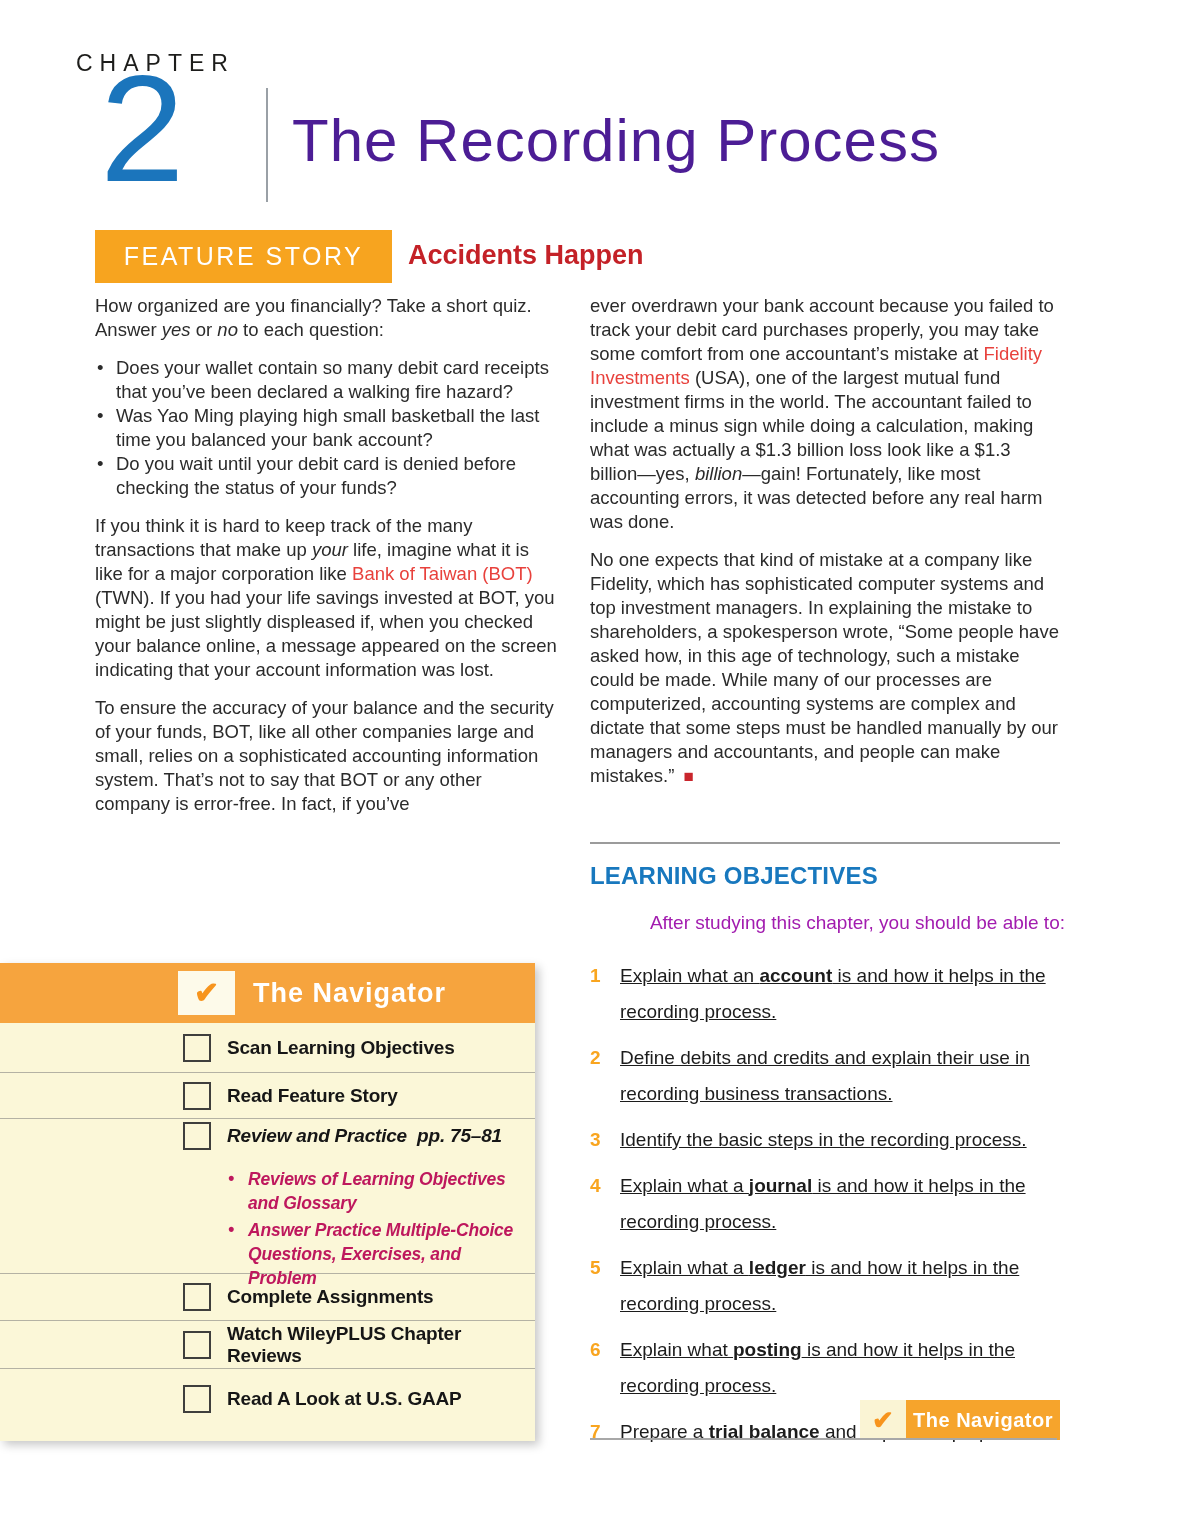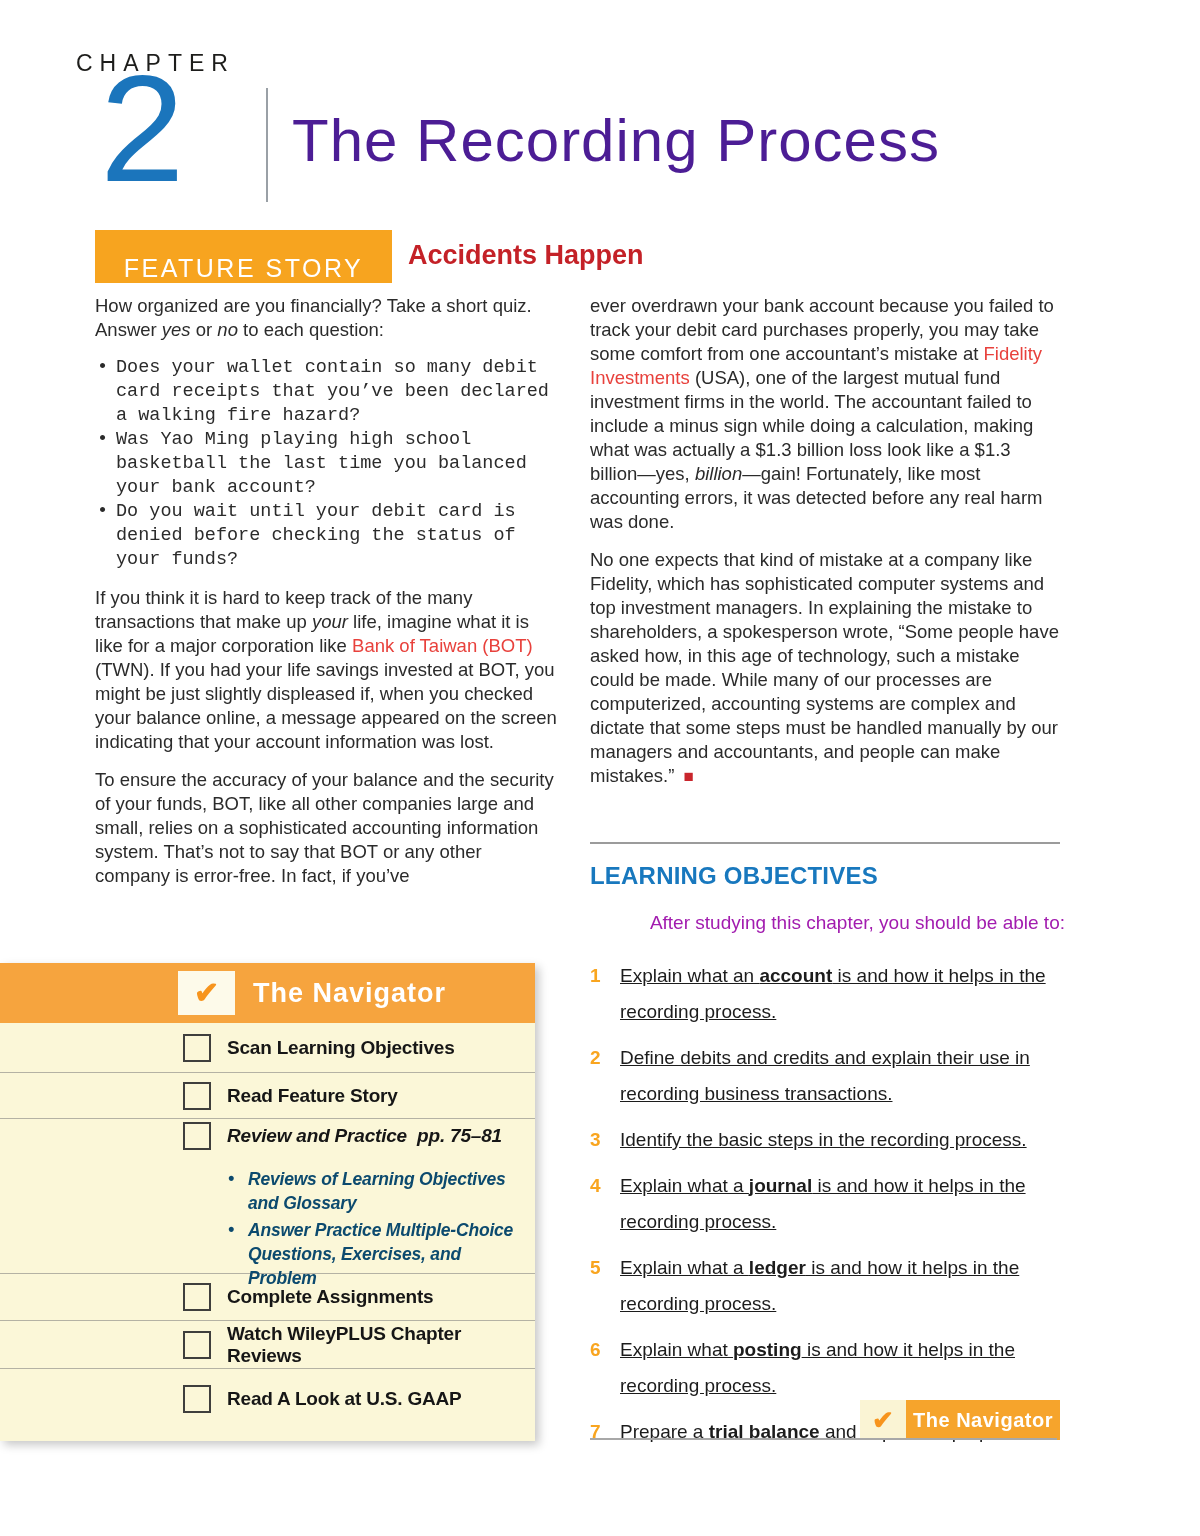--- a/index.html
+++ b/index.html
@@ -25,35 +25,35 @@
   }
   .page-title {
     position:absolute; left:292px; top:106px;
     font-size:60px; font-weight:400; letter-spacing:1px; color:#4c1d95;
     white-space:nowrap;
   }
 
   
   .fs-label-box {
     position:absolute; left:95px; top:230px; width:297px; height:53px;
-    background:#f7a41f; display:flex; align-items:flex-end; justify-content:center;
+    background:#f7a41f; display:flex; align-items:center; justify-content:center;
   }
   .fs-label { color:#ffffff; font-size:25px; letter-spacing:2.5px; font-weight:500; }
   .fs-heading {
     position:absolute; left:408px; top:240px;
     font-size:27px; font-weight:700; color:#c42127;
   }
 
   
   .col { position:absolute; top:294px; color:#2b2b2b; font-size:18.5px; line-height:24px; }
   .col-left  { left:95px;  width:466px; }
   .col-right { left:590px; width:472px; }
   .col p { margin-bottom:14px; }
   .bullets { list-style:none; margin:2px 0 14px 0; }
-  .bullets li { position:relative; padding-left:21px;font-family:Liberation Mono, monospace; }
+  .bullets li { position:relative; padding-left:21px; }
   .bullets li::before {
     content:"•"; position:absolute; left:2px; top:0; color:#2b2b2b;
   }
   .it  { font-style:italic; }
   .bd  { font-weight:700; }
   .red { color:#e8413c; }
   .sqm { color:#c9252c; font-style:normal; padding-left:4px; font-size:17px; }
 
   
   .lo-divider {
@@ -88,21 +88,21 @@
     border:2px solid #3f3f3d; background:transparent; cursor:pointer;
   }
   .nav-label { margin-left:16px; font-size:19px; font-weight:700; color:#161616; letter-spacing:-0.2px; }
   .row-h1 { height:49px; } .row-h2 { height:46px; }
   .row-h4 { height:47px; } .row-h5 { height:48px; } .row-h6 { height:60px;align-items:center; }
   .row-review { height:155px; display:block; padding-top:3px;font-style:italic; }
   .row-review .rr-top { display:flex; align-items:center; }
   .nav-sublist { list-style:none; margin:17px 0 0 226px; width:300px; }
   .nav-sublist li {
     position:relative; padding-left:22px; font-size:17.5px; font-weight:600;
-    line-height:24px; color:#0c4a6e; margin-bottom:3px; letter-spacing:-0.2px;
+    line-height:24px; color:#be185d; margin-bottom:3px; letter-spacing:-0.2px;
   }
   .nav-sublist li::before { content:"•"; position:absolute; left:2px; top:-1px; }
 
   
   .nav-badge { position:absolute; left:860px; top:1400px; height:40px; display:flex; }
   .badge-checkbox {
     width:46px; height:40px; background:#faf4d4;
     display:flex; align-items:center; justify-content:center;
   }
   .badge-check { color:#f7941d; font-size:26px; font-weight:700; line-height:1; }
@@ -127,21 +127,21 @@
 
   <div class="fs-label-box">
     <span class="fs-label">FEATURE STORY</span>
   </div>
   <h2 class="fs-heading">Accidents Happen</h2>
 
   <div class="col col-left">
     <p><span>How organized are you financially? Take a short quiz. Answer </span><span class="it">yes</span><span> or </span><span class="it">no</span><span> to each question:</span></p>
     <ul class="bullets">
       <li><span>Does your wallet contain so many debit card receipts that you’ve been declared a walking fire hazard?</span></li>
-      <li><span>Was Yao Ming playing high school basketball the last time you balanced your bank account?</span></li>
+      <li><span>Was Yao Ming playing high small basketball the last time you balanced your bank account?</span></li>
       <li><span>Do you wait until your debit card is denied before checking the status of your funds?</span></li>
     </ul>
     <p><span>If you think it is hard to keep track of the many transactions that make up </span><span class="it">your</span><span> life, imagine what it is like for a major corporation like </span><span class="red">Bank of Taiwan (BOT)</span><span> (TWN). If you had your life savings invested at BOT, you might be just slightly displeased if, when you checked your balance online, a message appeared on the screen indicating that your account information was lost.</span></p>
     <p><span>To ensure the accuracy of your balance and the security of your funds, BOT, like all other companies large and small, relies on a sophisticated accounting information system. That’s not to say that BOT or any other company is error-free. In fact, if you’ve</span></p>
   </div>
 
   <div class="col col-right">
     <p><span>ever overdrawn your bank account because you failed to track your debit card purchases properly, you may take some comfort from one accountant’s mistake at </span><span class="red">Fidelity Investments</span><span> (USA), one of the largest mutual fund investment firms in the world. The accountant failed to include a minus sign while doing a calculation, making what was actually a $1.3 billion loss look like a $1.3 billion—yes, </span><span class="it">billion</span><span>—gain! Fortunately, like most accounting errors, it was detected before any real harm was done.</span></p>
     <p><span>No one expects that kind of mistake at a company like Fidelity, which has sophisticated computer systems and top investment managers. In explaining the mistake to shareholders, a spokesperson wrote, “Some people have asked how, in this age of technology, such a mistake could be made. While many of our processes are computerized, accounting systems are complex and dictate that some steps must be handled manually by our managers and accountants, and people can make mistakes.” </span><span class="sqm">■</span></p>
   </div>

